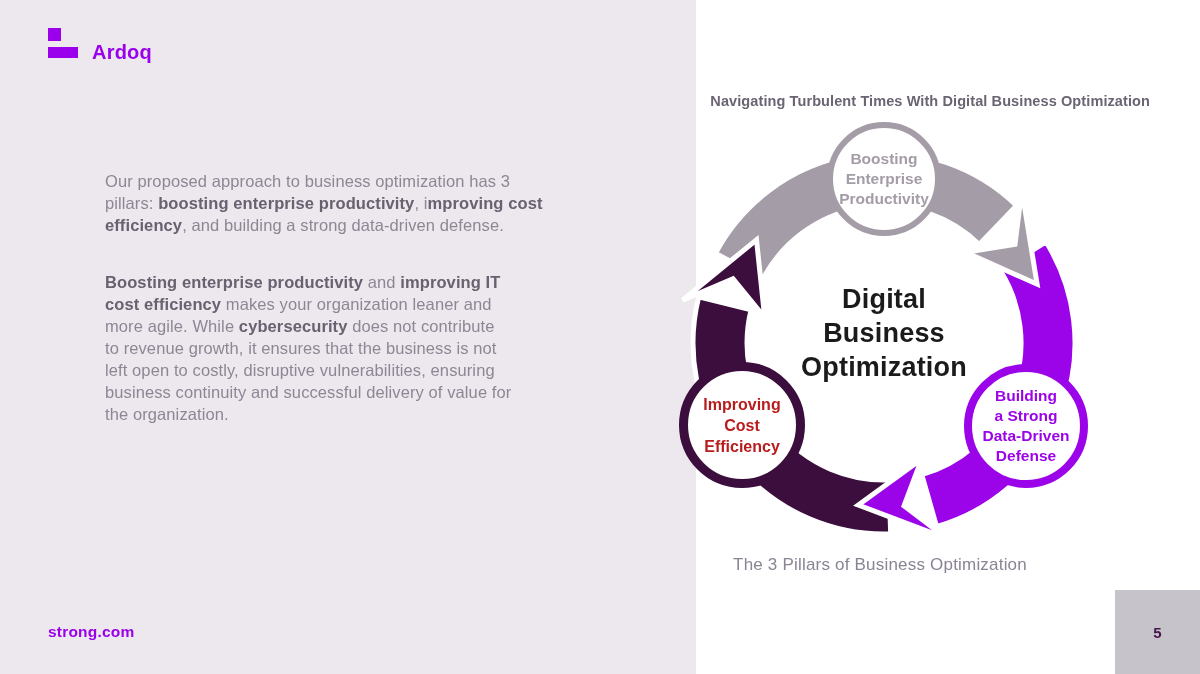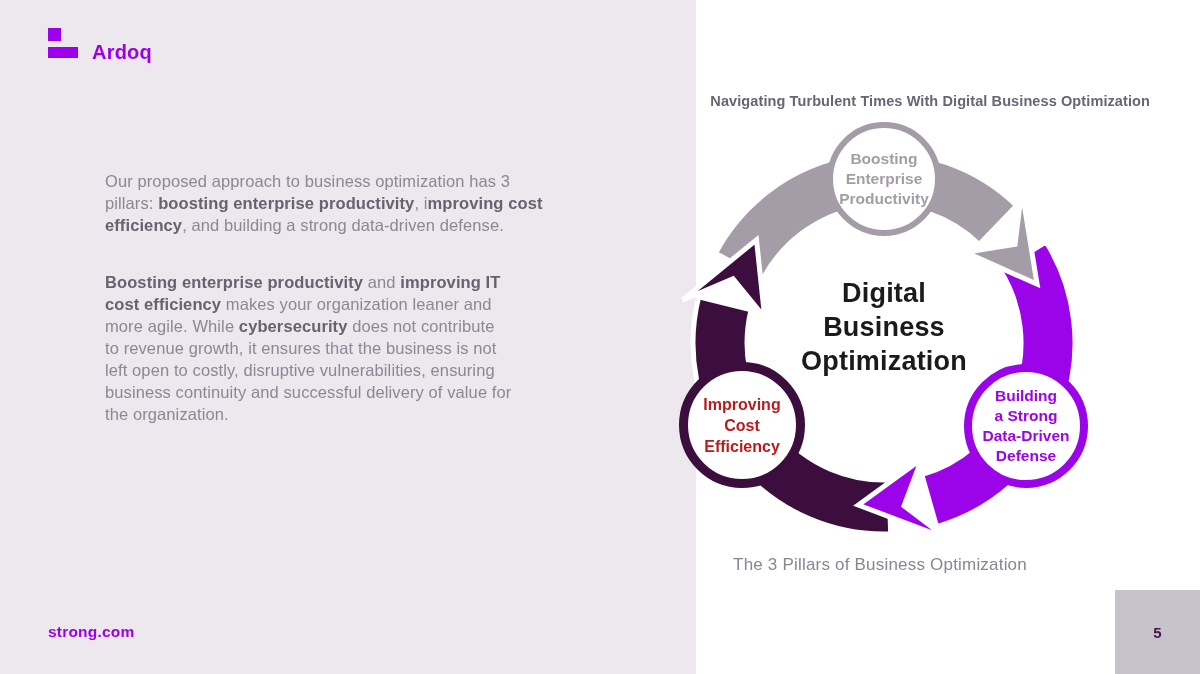--- a/index.html
+++ b/index.html
@@ -21,21 +21,21 @@
   .footer-url { position:absolute; left:48px; top:623px; font-size:15.5px; font-weight:bold; letter-spacing:0.2px; text-decoration:none; }
 
   
   .right-header { position:absolute; right:50px; top:48px; width:600px; text-align:right; font-size:14.5px; font-weight:bold; color:#6b6473; letter-spacing:0.1px;margin-top:45px; }
   .diagram { position:absolute; left:660px; top:98px; width:450px; height:460px; }
   .diagram svg { position:absolute; left:0; top:0; }
   .node { position:absolute; border-radius:50%; background:#ffffff; display:flex; align-items:center; justify-content:center; text-align:center; white-space:pre-line; }
   .node-0 { left:167px; top:24px;  width:114px; height:114px; border:6px solid; font-size:15.5px; line-height:20px; font-weight:600; }
   .node-1 { left:304px; top:266px; width:124px; height:124px; border:8px solid; font-size:15.5px; line-height:20px; font-weight:bold; }
   .node-2 { left:19px;  top:264px; width:126px; height:126px; border:9px solid; font-size:16px;   line-height:21px; font-weight:bold; }
-  .center-label { position:absolute; left:84px; top:178px; width:280px; text-align:center; font-size:27px; line-height:34px; font-weight:600; color:#1b1b1b; white-space:pre-line; letter-spacing:0.2px; }
+  .center-label { position:absolute; left:84px; top:184px; width:280px; text-align:center; font-size:27px; line-height:34px; font-weight:600; color:#1b1b1b; white-space:pre-line; letter-spacing:0.2px; }
   .caption { position:absolute; left:660px; top:555px; width:440px; text-align:center; font-size:17px; color:#8a8494; letter-spacing:0.2px; }
   .page-box { position:absolute; left:1115px; top:590px; width:85px; height:84px; background:#c7c3ca; display:flex; align-items:center; justify-content:center; }
   .page-num { font-size:15px; font-weight:bold; color:#45164c; }
 </style>
 </head>
 <body>
 
 <div class="slide">
 
   <div class="left-panel">

